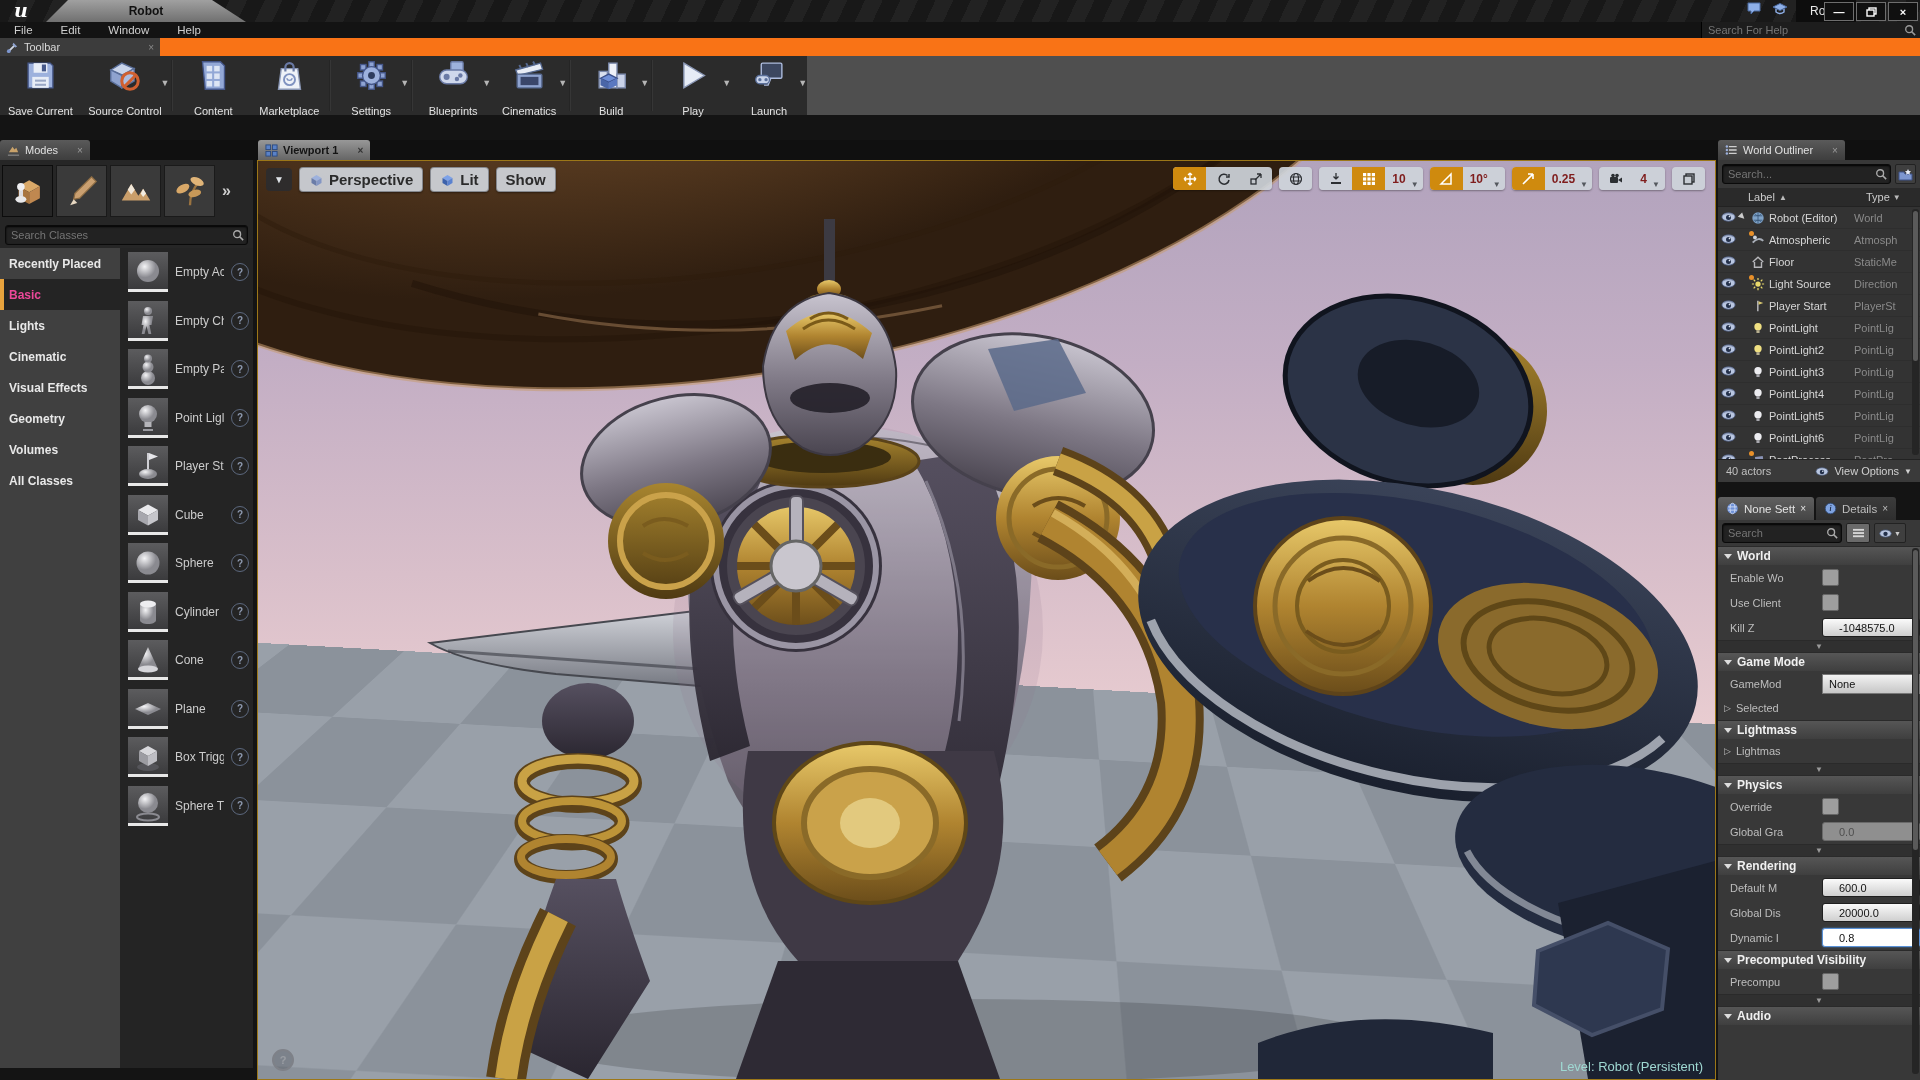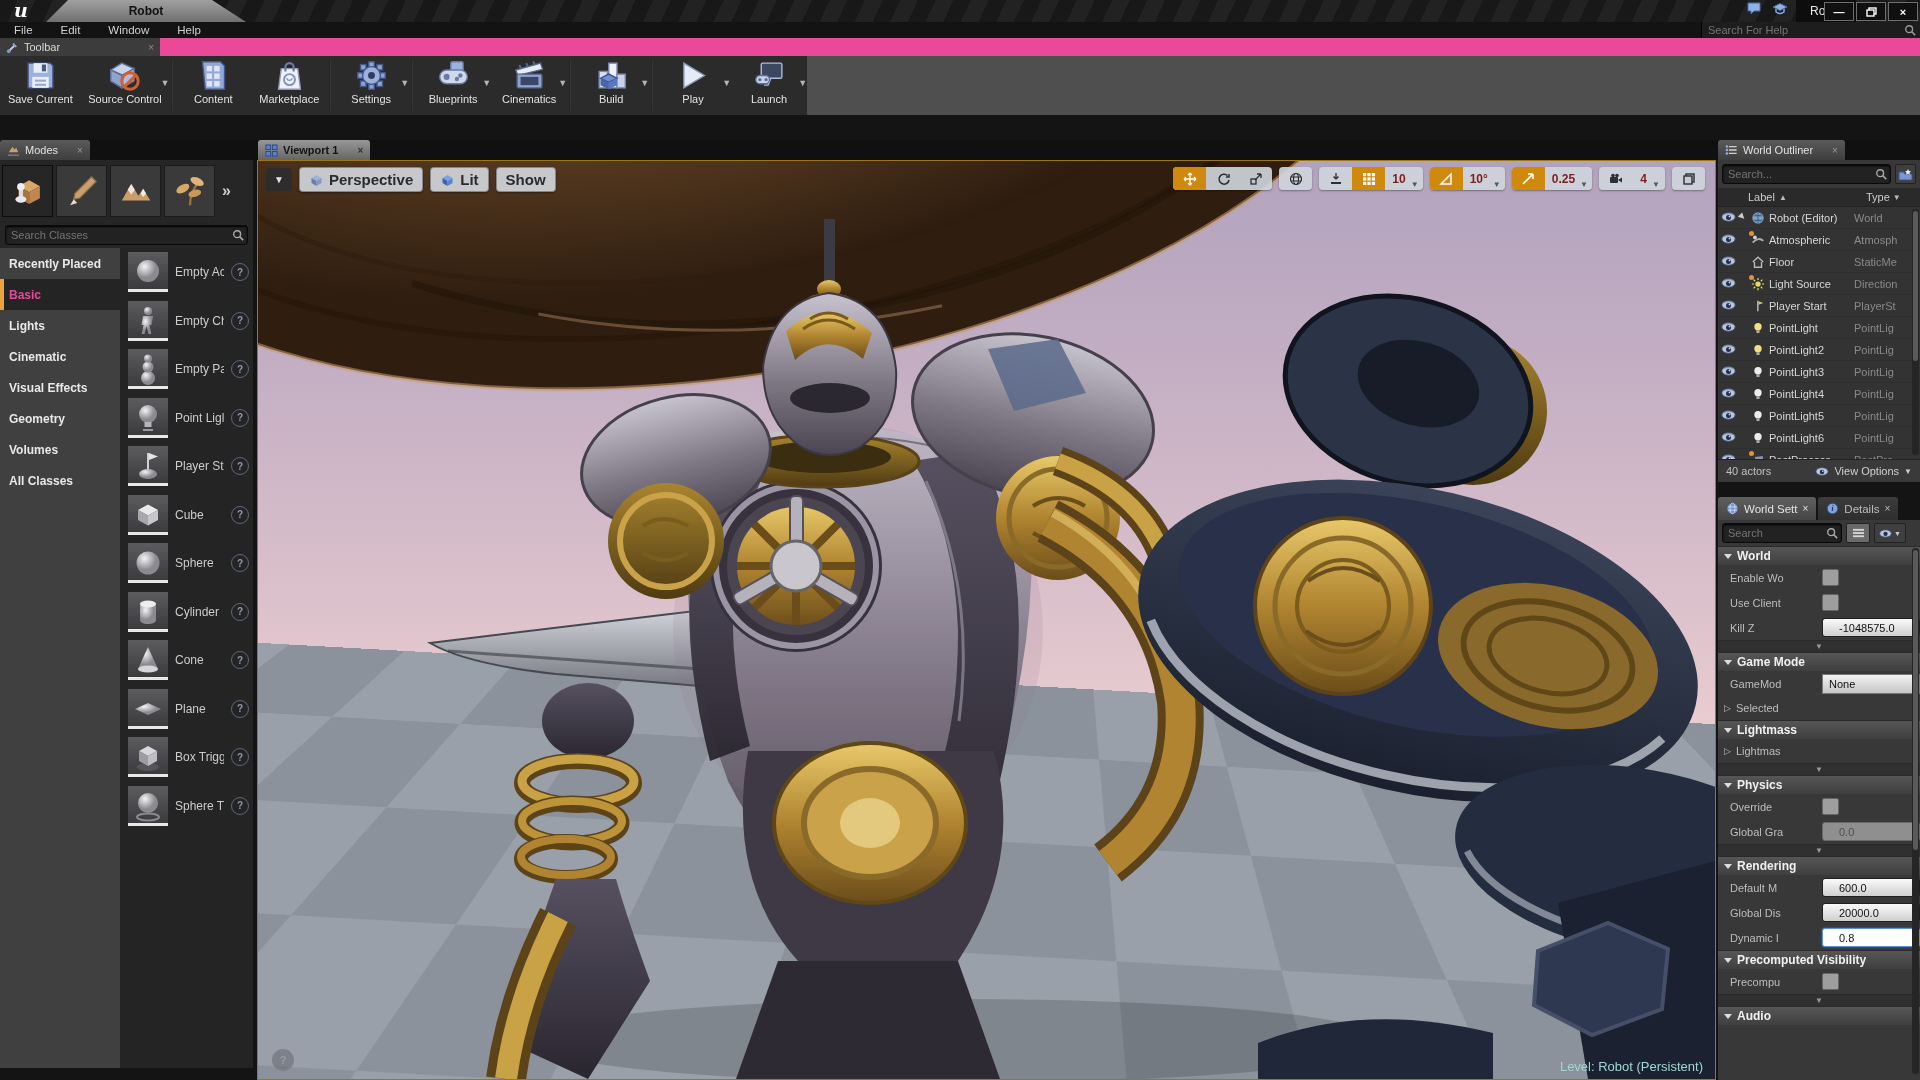--- a/index.html
+++ b/index.html
@@ -26,30 +26,30 @@
 
   
   #menubar{left:0;top:22px;width:1920px;height:16px;background:#131313;display:flex;align-items:center;}
   .menu-item{padding:0 14px;color:#cfcfcf;font-size:11.5px;}
   #help-search{right:0;top:22px;width:218px;height:16px;background:#1d1d1d;border-left:1px solid #000;
     display:flex;align-items:center;}
   #help-search input{flex:1;background:transparent;border:none;outline:none;color:#8a8a8a;
     font-size:11px;padding:0 6px;font-family:inherit;}
 
   
-  #toolbar-tab-row{left:0;top:38px;width:1920px;height:18px;background:#ec4899;}
+  #toolbar-tab-row{left:0;top:38px;width:1920px;height:18px;background:#f97316;}
   #toolbar-tab{left:0;top:0;width:148px;height:18px;background:#3c3c3c;display:flex;align-items:center;
     gap:5px;padding:0 6px;color:#d8d8d8;font-size:11px;}
   #toolbar-tab .tab-x{margin-left:auto;color:#8a8a8a;}
   #toolbar{left:0;top:56px;width:1920px;height:59px;background:#4f4f4f;}
   #toolbar-dark{left:0;top:0;width:807px;height:59px;background:#2b2b2b;display:flex;align-items:stretch;}
   .tb-btn{position:relative;display:flex;flex-direction:column;align-items:center;justify-content:flex-start;
     padding:3px 9px 2px;min-width:58px;}
   .tb-btn .tb-ic svg{width:33px;height:33px;}
-  .tb-label{color:#e2e2e2;font-size:11px;margin-top:1px;white-space:nowrap;}
+  .tb-label{color:#e2e2e2;font-size:11px;margin-top:13px;white-space:nowrap;}
   .tb-dd{position:absolute;right:0px;top:22px;color:#b5b5b5;font-size:9px;}
   .tb-sep{width:2px;margin:4px 2px;background:linear-gradient(90deg,#1c1c1c,#3f3f3f);}
 
   
   #modes{left:0;top:140px;width:253px;height:940px;}
   .panel-tab-row{height:20px;background:#101010;display:flex;}
   .panel-tab{height:20px;background:linear-gradient(#5a5a5a,#3e3e3e);display:flex;align-items:center;
     gap:5px;padding:0 7px;color:#e0e0e0;font-size:11px;border-radius:3px 3px 0 0;}
   .panel-tab .tab-x{color:#9a9a9a;margin-left:14px;}
   #modes-tools{height:56px;background:#262626;display:flex;align-items:center;padding:3px 2px;gap:3px;}
@@ -1299,21 +1299,21 @@
 <div id="wsettings" class="abs">
   <div id="ws-tabs">
       <div class="ws-tab active">
         <span class="icon">
           <svg viewBox="0 0 16 16" width="13" height="13">
             <circle cx="8" cy="8" r="6.5" fill="#6f92d8"></circle>
             <path d="M2.5 6h11M2.5 10h11" stroke="#d8e2f6"></path>
             <ellipse cx="8" cy="8" rx="3" ry="6.5" fill="none" stroke="#d8e2f6"></ellipse>
           </svg>
         </span>
-        <span>World Sett</span>
+        <span>None Sett</span>
         <span class="tab-x">×</span>
       </div>
       <div class="ws-tab inactive">
         <span class="icon">
           <svg viewBox="0 0 16 16" width="13" height="13">
             <circle cx="8" cy="8" r="6.5" fill="#7fa3e0" stroke="#2e4a78"></circle>
             <text x="8" y="11.5" font-size="9" font-family="Liberation Serif,serif" font-style="italic" font-weight="bold" text-anchor="middle" fill="#1c2c4a">i</text>
           </svg>
         </span>
         <span>Details</span>

